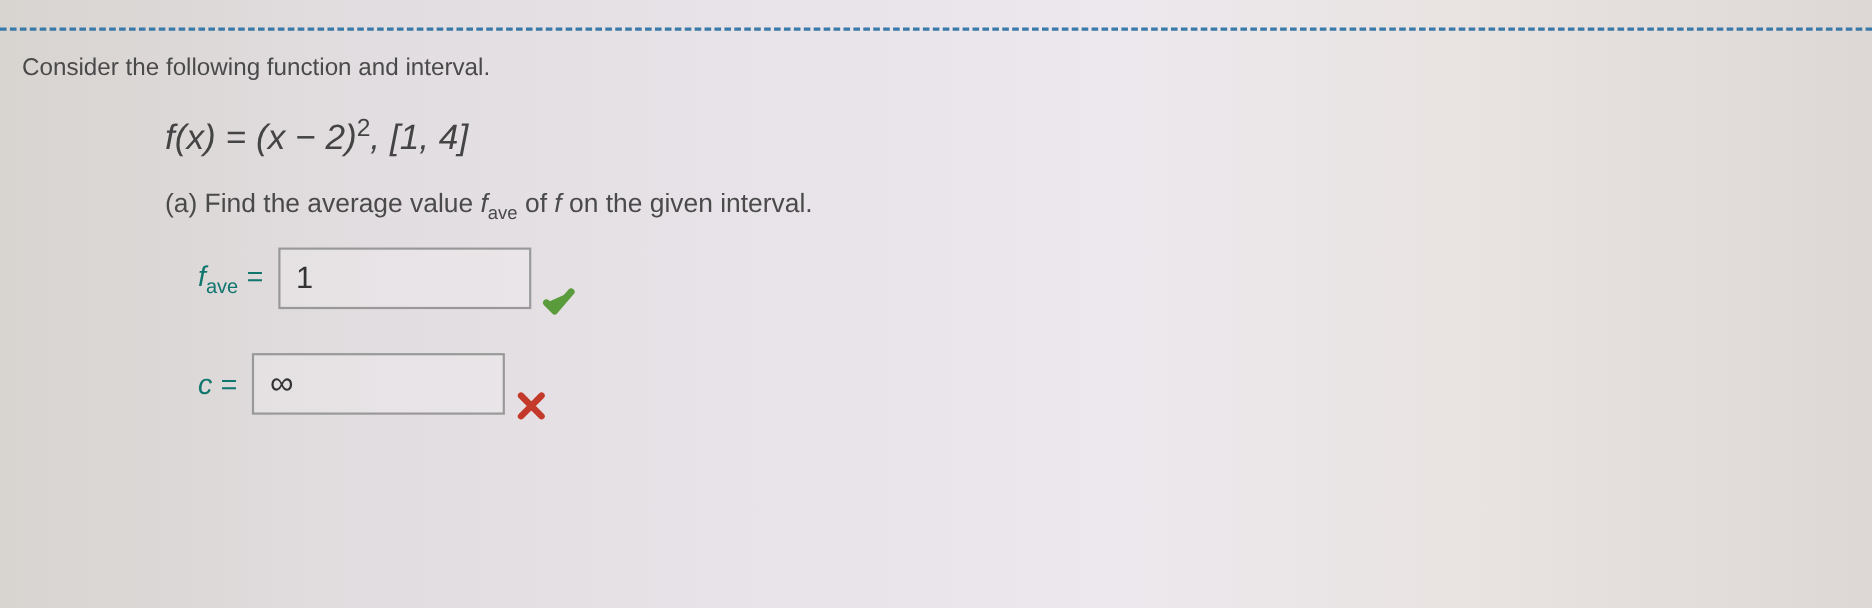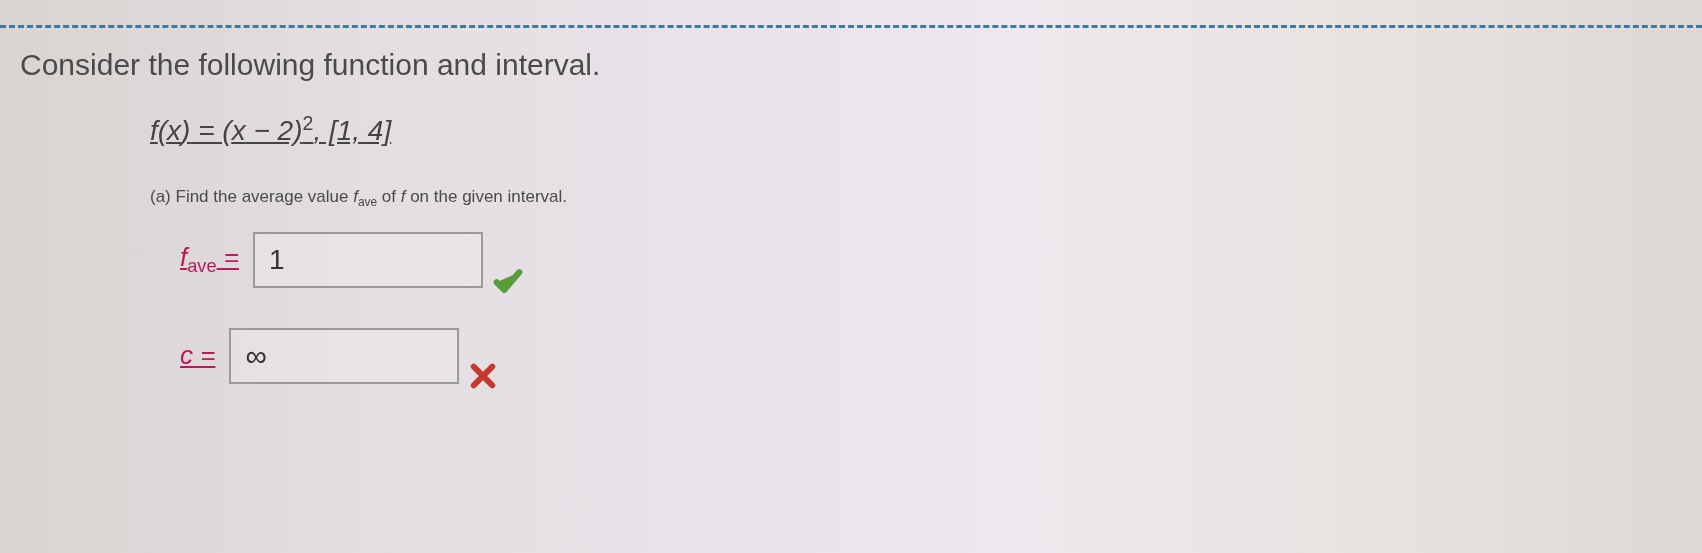--- a/index.html
+++ b/index.html
@@ -20,34 +20,33 @@
       height: 28px;
       border-bottom: 3px dashed #3a7aa8;
       margin-bottom: 20px;
     }
     .content {
       padding: 0 20px 20px 20px;
     }
     .prompt {
       color: #4a4a4a;
       margin-bottom: 30px;
-      font-size: 30px;
+      font-size: 22px;
     }
     .function-def {
       margin-left: 130px;
-      margin-bottom: 40px;
+      margin-bottom: 28px;
       font-style: italic;
-      font-size: 28px;
+      font-size: 32px;
       color: #444;
-      text-decoration: underline;
     }
     .part {
       margin-left: 130px;
       margin-bottom: 22px;
-      font-size: 17px;
+      font-size: 24px;
       color: #4a4a4a;
     }
     .part-label {
       font-style: normal;
     }
     .sub {
       font-size: 0.7em;
       vertical-align: sub;
       font-style: normal;
     }
@@ -62,22 +61,21 @@
     .answer-row {
       margin-left: 160px;
       margin-bottom: 40px;
       display: flex;
       align-items: center;
       gap: 14px;
     }
     .answer-label {
       font-style: italic;
       font-size: 26px;
-      color: #be185d;
-      text-decoration: underline;
+      color: #0f766e;
     }
     .answer-box {
       border: 2px solid #999;
       background: rgba(255,255,255,0.2);
       min-width: 230px;
       height: 56px;
       padding: 10px 14px;
       font-size: 28px;
       color: #333;
       outline: none;

